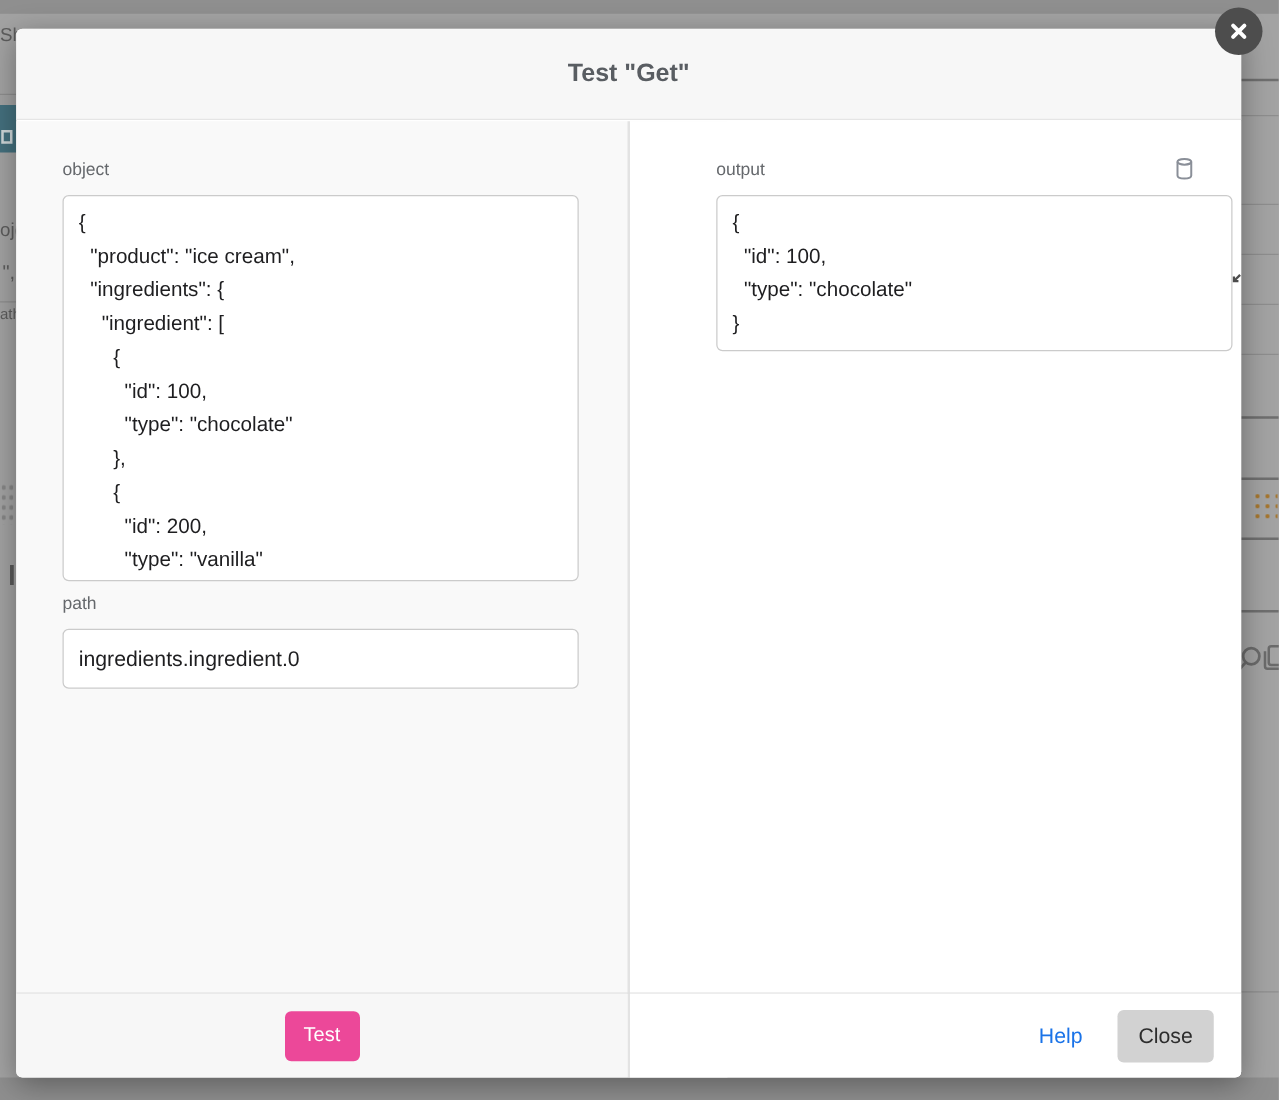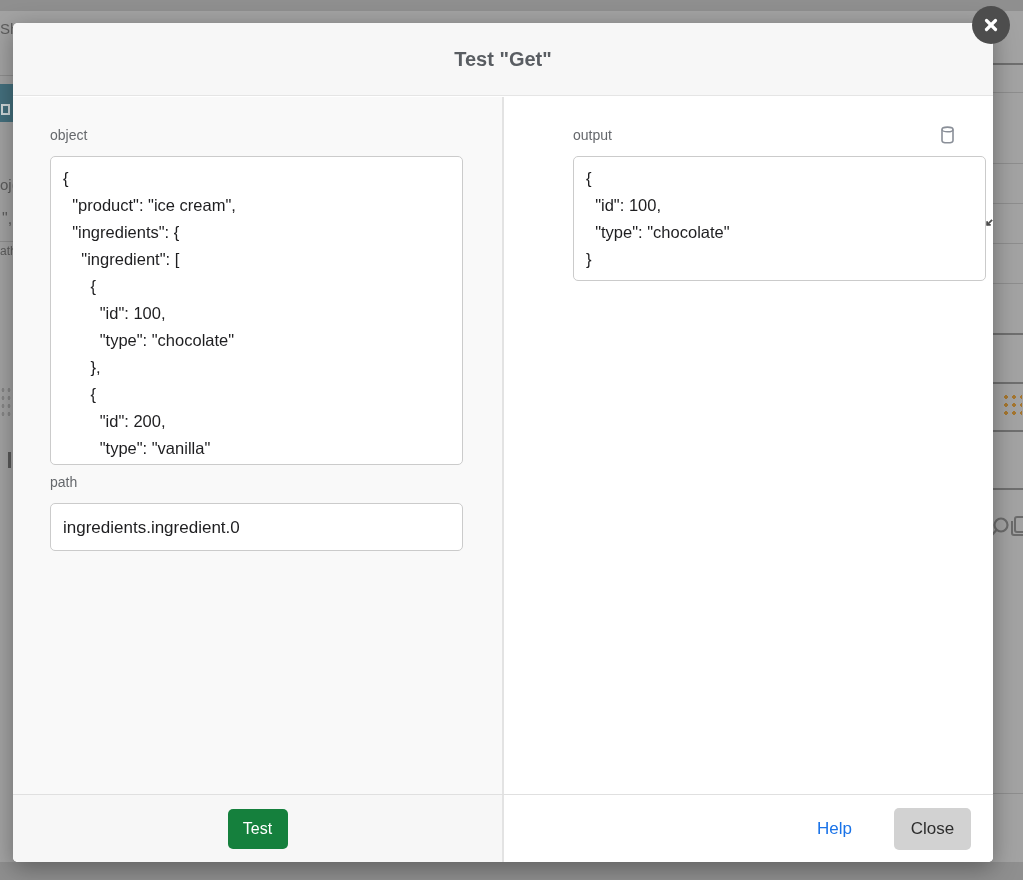--- a/index.html
+++ b/index.html
@@ -51,26 +51,26 @@
   .expand-btn{position:absolute;right:10px;top:50%;transform:translateY(-50%);
     width:20px;height:20px;cursor:pointer;display:flex;align-items:center;justify-content:center;}
 
   .path-row{margin-top:8px;}
 
   
   .footer{position:absolute;left:0;right:0;bottom:0;height:68px;border-top:1px solid #e0e0e0;}
   .footer-left{position:absolute;left:0;top:0;bottom:0;width:489px;background:#f7f7f7;
     display:flex;align-items:center;justify-content:center;}
   .footer-right{position:absolute;left:491px;top:0;bottom:0;right:0;background:#fff;
-    display:flex;align-items:center;justify-content:flex-end;gap:42px;padding-right:22px;}
-  .btn-test{width:60px;height:40px;background:#15803d;color:#fff;border:none;border-radius:5px;
+    display:flex;align-items:center;justify-content:flex-end;gap:16px;padding-right:22px;}
+  .btn-test{width:60px;height:40px;background:#ec4899;color:#fff;border:none;border-radius:5px;
     font-family:"Liberation Sans",sans-serif;font-size:16px;cursor:pointer;}
   .link-help{font-size:17px;color:#1a73e8;text-decoration:none;cursor:pointer;}
   .btn-close{width:77px;height:42px;background:#d2d2d2;color:#2d2d2d;border:none;border-radius:5px;
-    font-family:"Liberation Sans",sans-serif;font-size:17px;cursor:pointer;}
+    font-family:"Liberation Sans",sans-serif;font-size:17px;cursor:pointer;margin-left:12px;}
 
   
   .x-btn{position:absolute;left:972px;top:6px;width:38px;height:38px;border-radius:50%;
     background:#4d4d4d;border:none;display:flex;align-items:center;justify-content:center;cursor:pointer;}
 </style>
 </head>
 <body>
 
 <div class="backdrop">
   <div class="bd-topstrip"></div>

